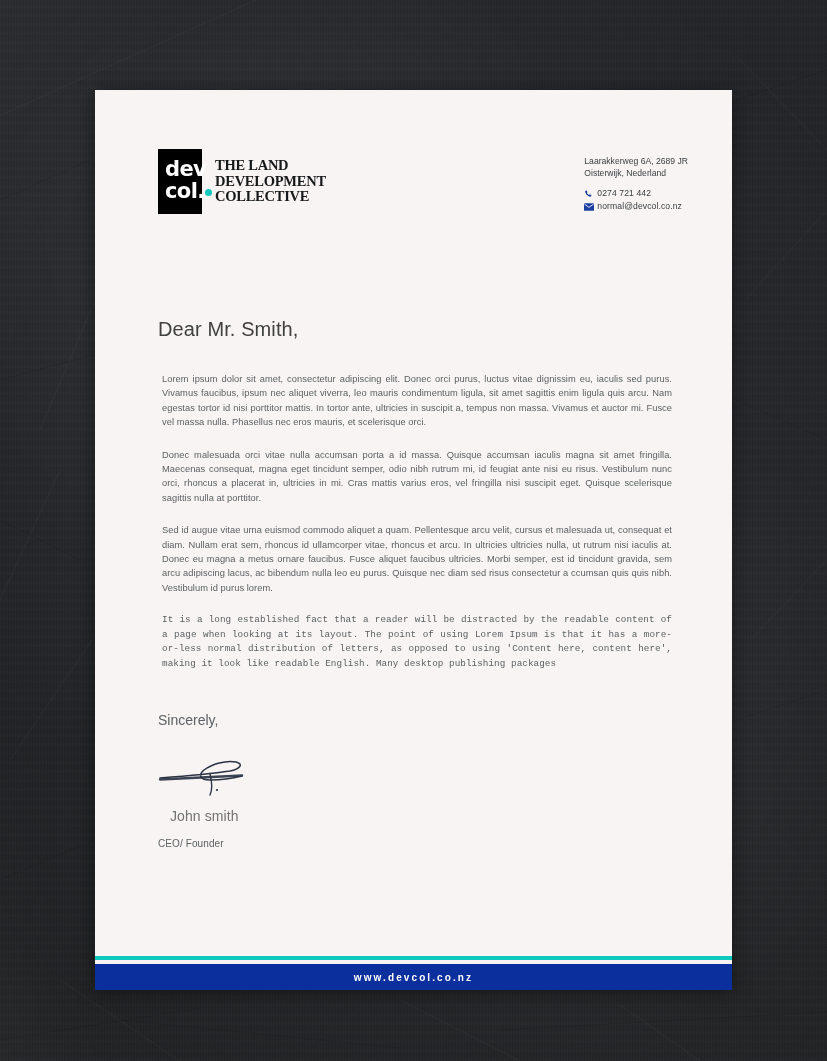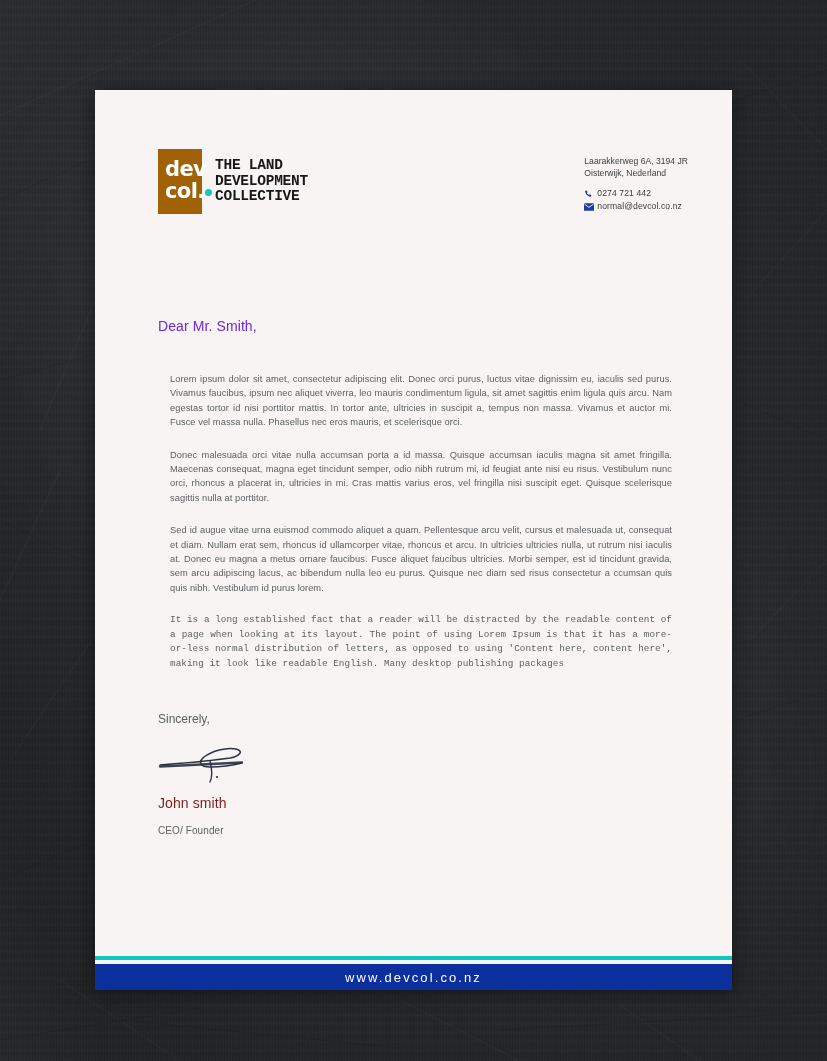--- a/index.html
+++ b/index.html
@@ -82,21 +82,21 @@
   #logo-block {
     position: absolute;
     left: 63px;
     top: 59px;
     display: flex;
     align-items: center;
   }
   #logo-mark {
     width: 44px;
     height: 65px;
-    background: #a16207;
+    background: #000000;
     position: relative;
     flex: none;
   }
   #logo-mark .lm-text {
     position: absolute;
     left: 7px;
     top: 9px;
     color: #ffffff;
     font-family: "DejaVu Sans", sans-serif;
     font-weight: bold;
@@ -109,21 +109,21 @@
     left: 47px;
     top: 40px;
     width: 7px;
     height: 7px;
     border-radius: 50%;
     background: #12c8bd;
   }
   #logo-words {
     margin-left: 13px;
     color: #17181a;
-    font-family: Liberation Mono, monospace;
+    font-family: Liberation Serif, serif;
     font-weight: bold;
     font-size: 14.5px;
     line-height: 15.8px;
     letter-spacing: -0.25px;
     text-transform: uppercase;
   }
 
   #contact-block {
     position: absolute;
     right: 44px;
@@ -155,58 +155,59 @@
     font-size: 8.6px;
     color: #3b3d40;
     letter-spacing: .1px;
   }
 
   
   #salutation {
     position: absolute;
     left: 63px;
     top: 228px;
-    font-size: 14px;
-    color: #6d28d9;
+    font-size: 20px;
+    color: #404040;
     letter-spacing: .1px;
   }
   #letter-body {
     position: absolute;
     left: 63px;
     top: 282px;
     width: 514px;
   }
   #letter-body p {
-    margin: 0 0 18px 12px;
+    margin: 0 0 18px 4px;
     font-size: 9.3px;
     line-height: 14.4px;
     color: #5d6063;
     text-align: justify;
     letter-spacing: .05px;
   }
   #letter-body p:last-child { margin-bottom: 0; font-family: Liberation Mono, monospace; }
 
   
   #signature-block {
     position: absolute;
     left: 63px;
     top: 622px;
     width: 260px;
   }
   #sincerely {
-    font-size: 12px;
+    font-size: 14px;
     color: #5d6063;
-    margin-bottom: 15px;
+    margin-bottom: 26px;
   }
   #signature-mark { height: 44px; }
   #signer-name {
     margin-top: 10px;
     font-size: 14px;
-    color: #7f1d1d;
+    color: #737373;
     letter-spacing: .1px;
+    margin-left: 12px;
   }
   #signer-title {
     margin-top: 14px;
     font-size: 10px;
     color: #5d6063;
     letter-spacing: .1px;
   }
 
   
   #footer {
@@ -224,22 +225,22 @@
   }
   #footer-bar {
     height: 26px;
     background: #0b2f9c;
     display: flex;
     align-items: center;
     justify-content: center;
   }
   #footer-url {
     color: #ffffff;
-    font-size: 13px;
-    font-weight: normal;
+    font-size: 10px;
+    font-weight: bold;
     letter-spacing: 2.1px;
   }
 </style>
 </head>
 <body>
 
 <div id="backdrop">
   <svg id="scratches" viewBox="0 0 827 1061" preserveAspectRatio="none">
     <g stroke="#ffffff" stroke-opacity="0.10" stroke-width="0.7" fill="none">
       <path d="M-10 120 L300 -20"></path>
@@ -282,21 +283,21 @@
       <div id="logo-mark">
         <div class="lm-text"><span>dev</span><br><span>col.</span></div>
         <div class="lm-dot"></div>
       </div>
       <div id="logo-words" style="white-space:pre-line">THE LAND
 DEVELOPMENT
 COLLECTIVE</div>
     </div>
 
     <div id="contact-block">
-      <div class="addr">Laarakkerweg 6A, 3194 JR
+      <div class="addr">Laarakkerweg 6A, 2689 JR
 Oisterwijk, Nederland</div>
       <div id="contact-lines">
         <div class="contact-row">
           <span class="ci">
             <svg width="9" height="9" viewBox="0 0 16 16" fill="#1d3fa0">
               <path d="M3.2 1.2 5 1 6.3 3.9 5.1 5c.7 1.6 2.3 3.2 3.9 3.9l1.1-1.2 2.9 1.3-.2 1.8c-.1.8-.8 1.3-1.6 1.2C6.8 11.5 2.5 7.2 2 2.8c-.1-.8.4-1.5 1.2-1.6z"></path>
             </svg>
           </span>
           <span class="cv">0274 721 442</span>
         </div>

